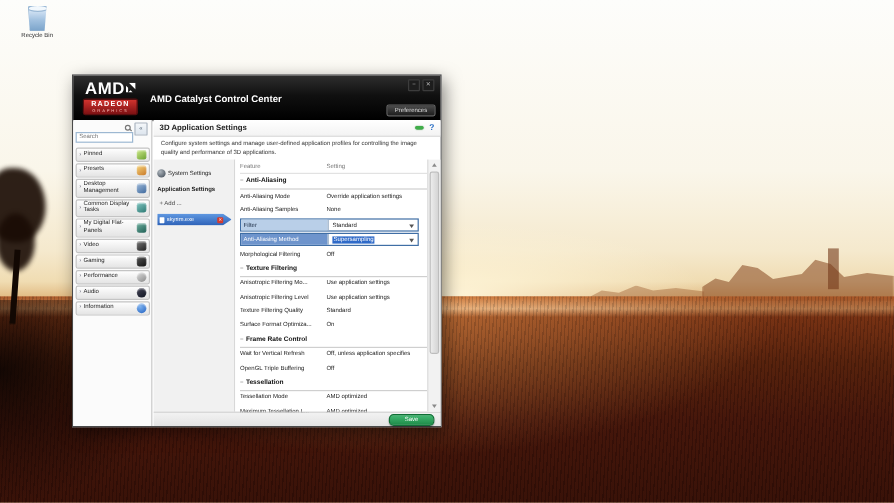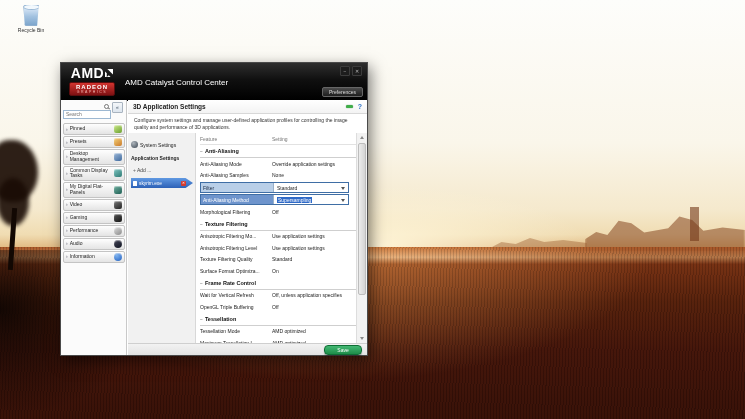--- a/index.html
+++ b/index.html
@@ -41,21 +41,21 @@
   .window{position:absolute;left:60px;top:62px;width:308px;height:294px;background:#fff;
     border:1px solid #4a4a4a;box-shadow:3px 5px 14px rgba(0,0,0,.5);box-sizing:border-box;}
   .hdr{position:absolute;left:0;top:0;right:0;height:37px;
     background:linear-gradient(180deg,#2e2e2e 0%,#101010 45%,#000 100%);border-bottom:1px solid #000;}
   .logo{position:absolute;left:5px;top:2px;width:52px;text-align:center;}
   .amd-word{display:flex;align-items:center;justify-content:center;gap:1px;color:#fff;font-weight:bold;font-size:14px;letter-spacing:.5px;}
   .amd-mark{width:8px;height:8px;display:block;}
   .badge{margin:1px auto 0;background:linear-gradient(#d3342f,#7e1113);border:1px solid #5a0d0e;border-radius:2px;padding:1px 2px;width:40px;}
   .badge-l1{color:#fff;font-weight:bold;font-size:6px;letter-spacing:1px;line-height:1;}
   .badge-l2{color:#f0b4ae;font-size:3.5px;letter-spacing:1.5px;line-height:1.2;}
-  .wtitle{position:absolute;left:64px;top:15px;font-size:8px;font-weight:normal;color:#fff;white-space:nowrap;}
+  .wtitle{position:absolute;left:64px;top:15px;font-size:8px;font-weight:bold;color:#fff;white-space:nowrap;}
   .wctrls{position:absolute;top:3px;right:5px;display:flex;gap:2px;}
   .wbtn{width:8px;height:8px;font-size:5px;line-height:8px;text-align:center;color:#b9b9b9;
     background:#1d1d1d;border:1px solid #3c3c3c;border-radius:1px;cursor:default;}
   .prefs{position:absolute;right:4px;bottom:3px;font-size:5px;color:#ddd;
     background:linear-gradient(#4c4c4c,#1e1e1e);border:1px solid #666;border-radius:2px;padding:1px 6px;}
   
   .sidebar{position:absolute;left:0;top:37px;bottom:0;width:66px;background:#fbfbfb;
     border-right:1px solid #c9c9c9;box-sizing:border-box;padding:2px 1px 0 2px;}
   .srch{display:flex;gap:1px;margin-bottom:3px;}
   .srch-box{position:relative;width:48px;}

